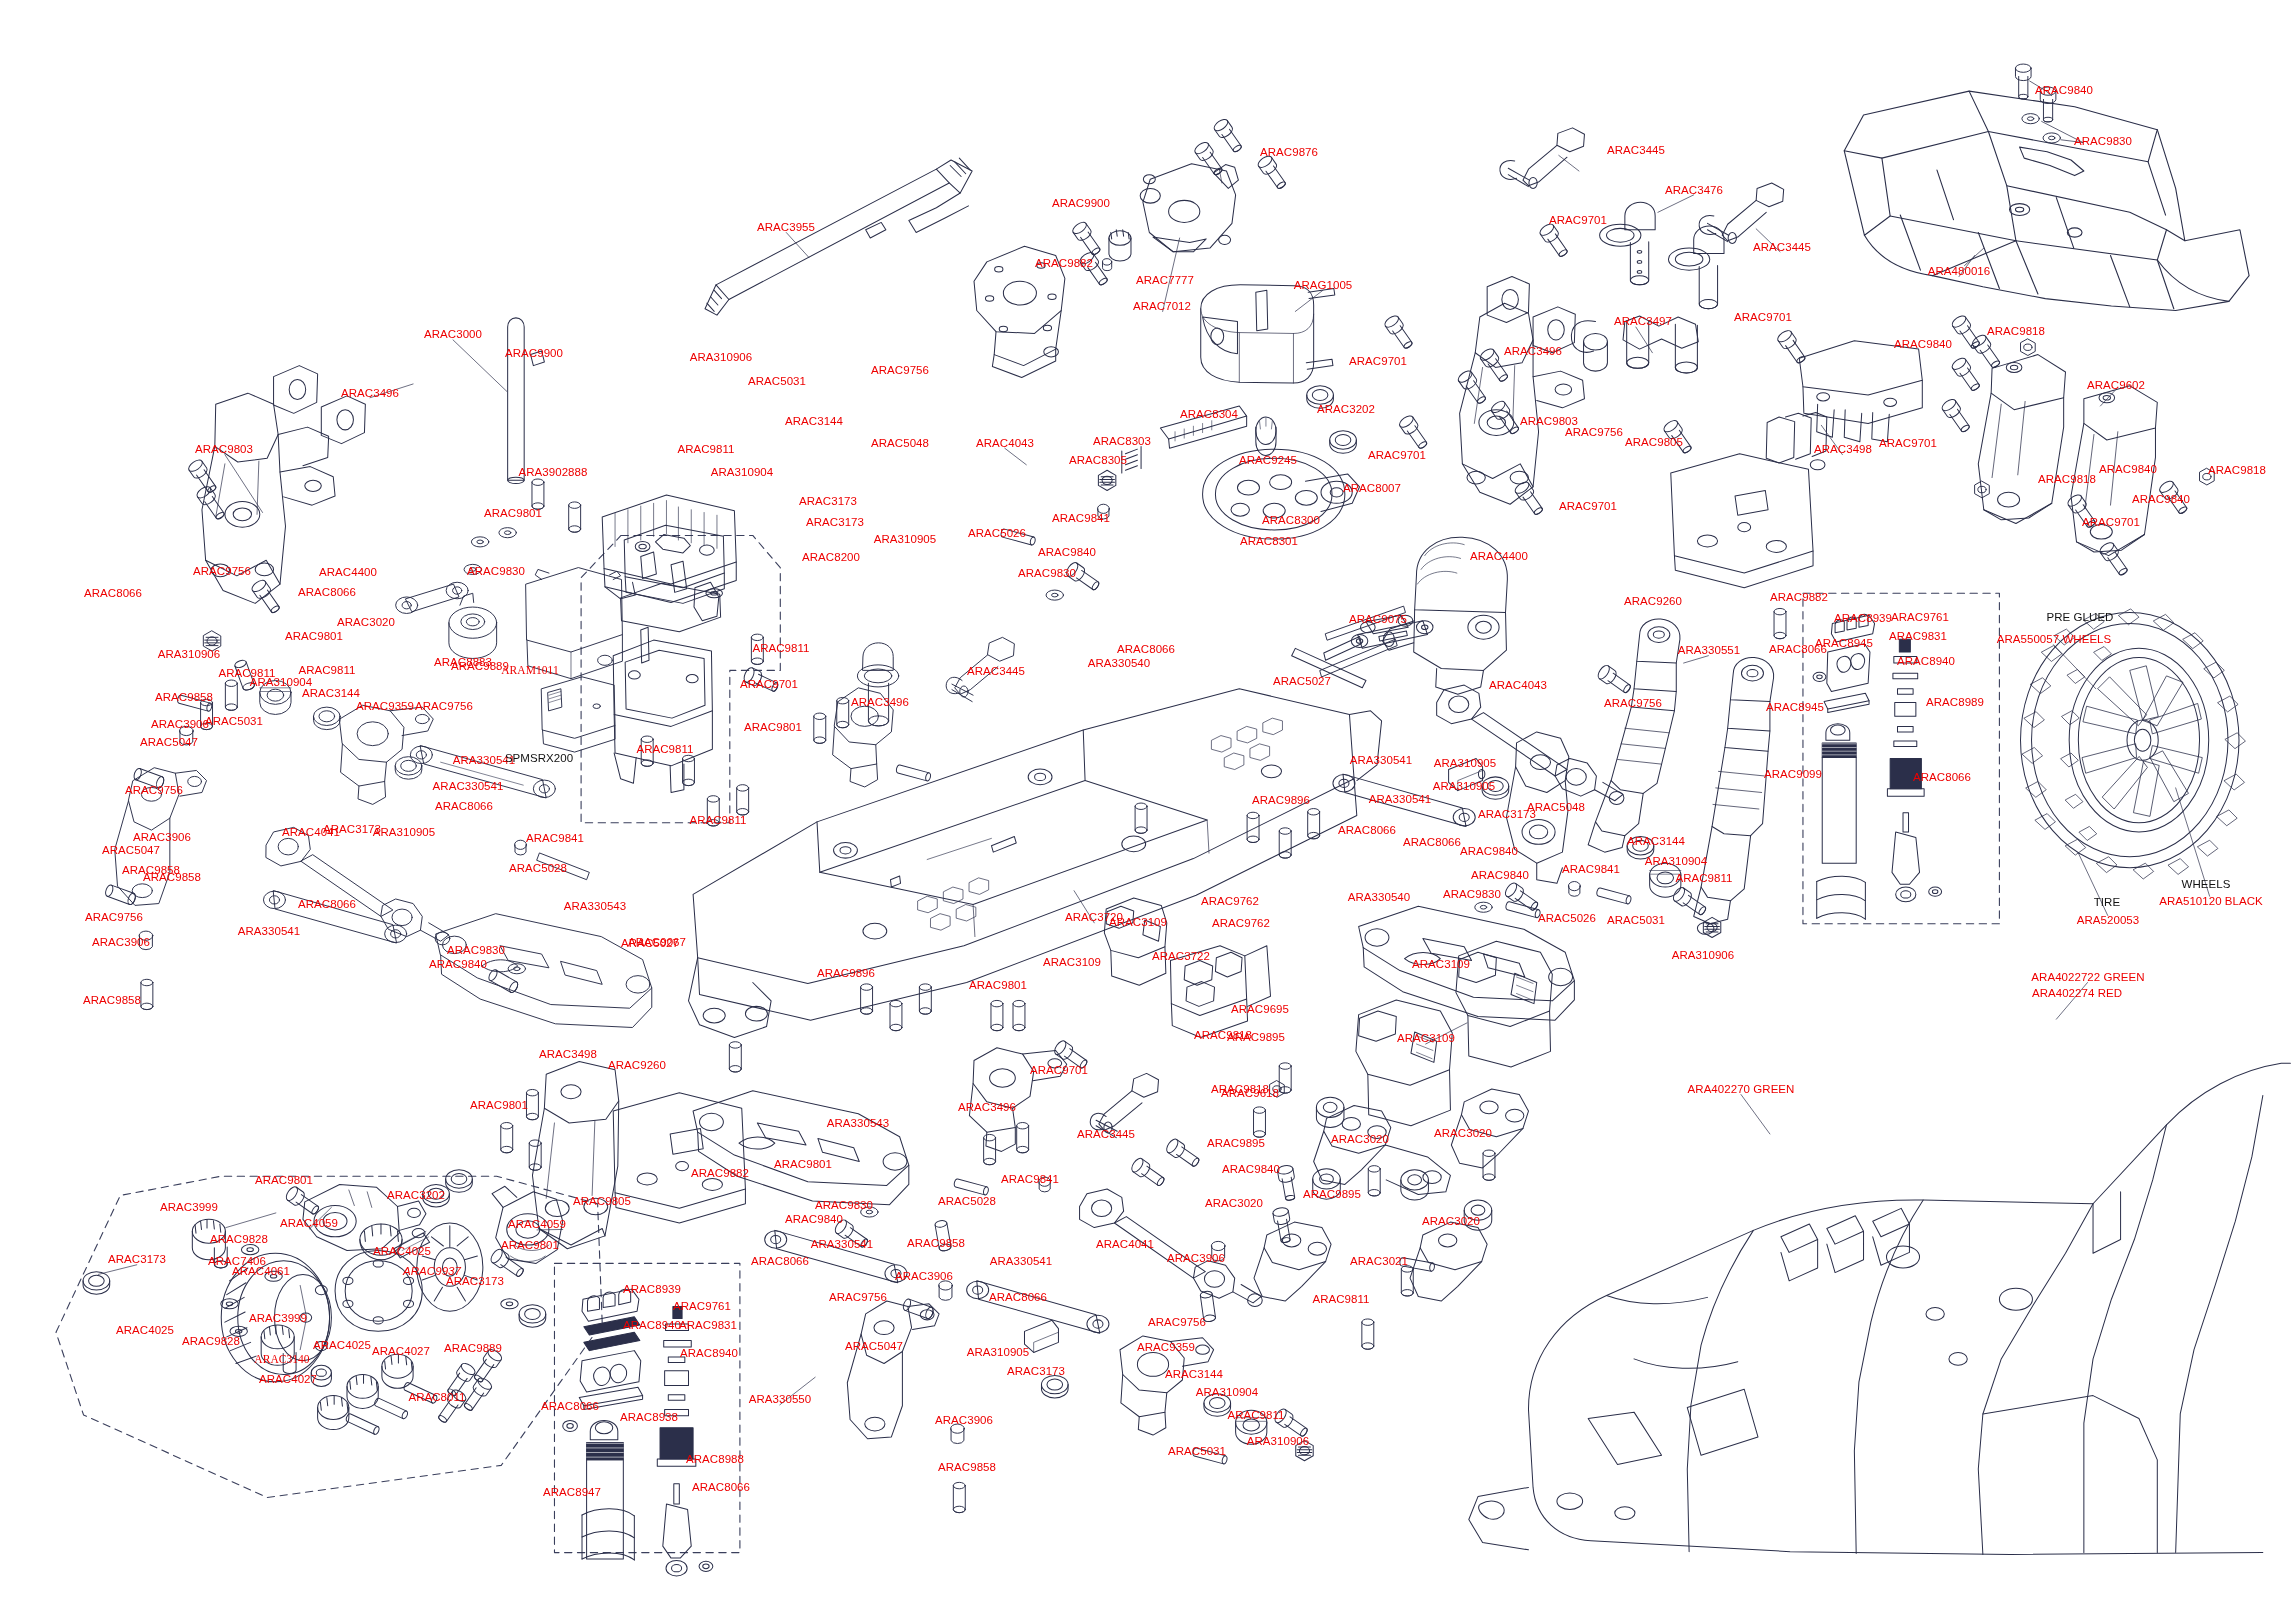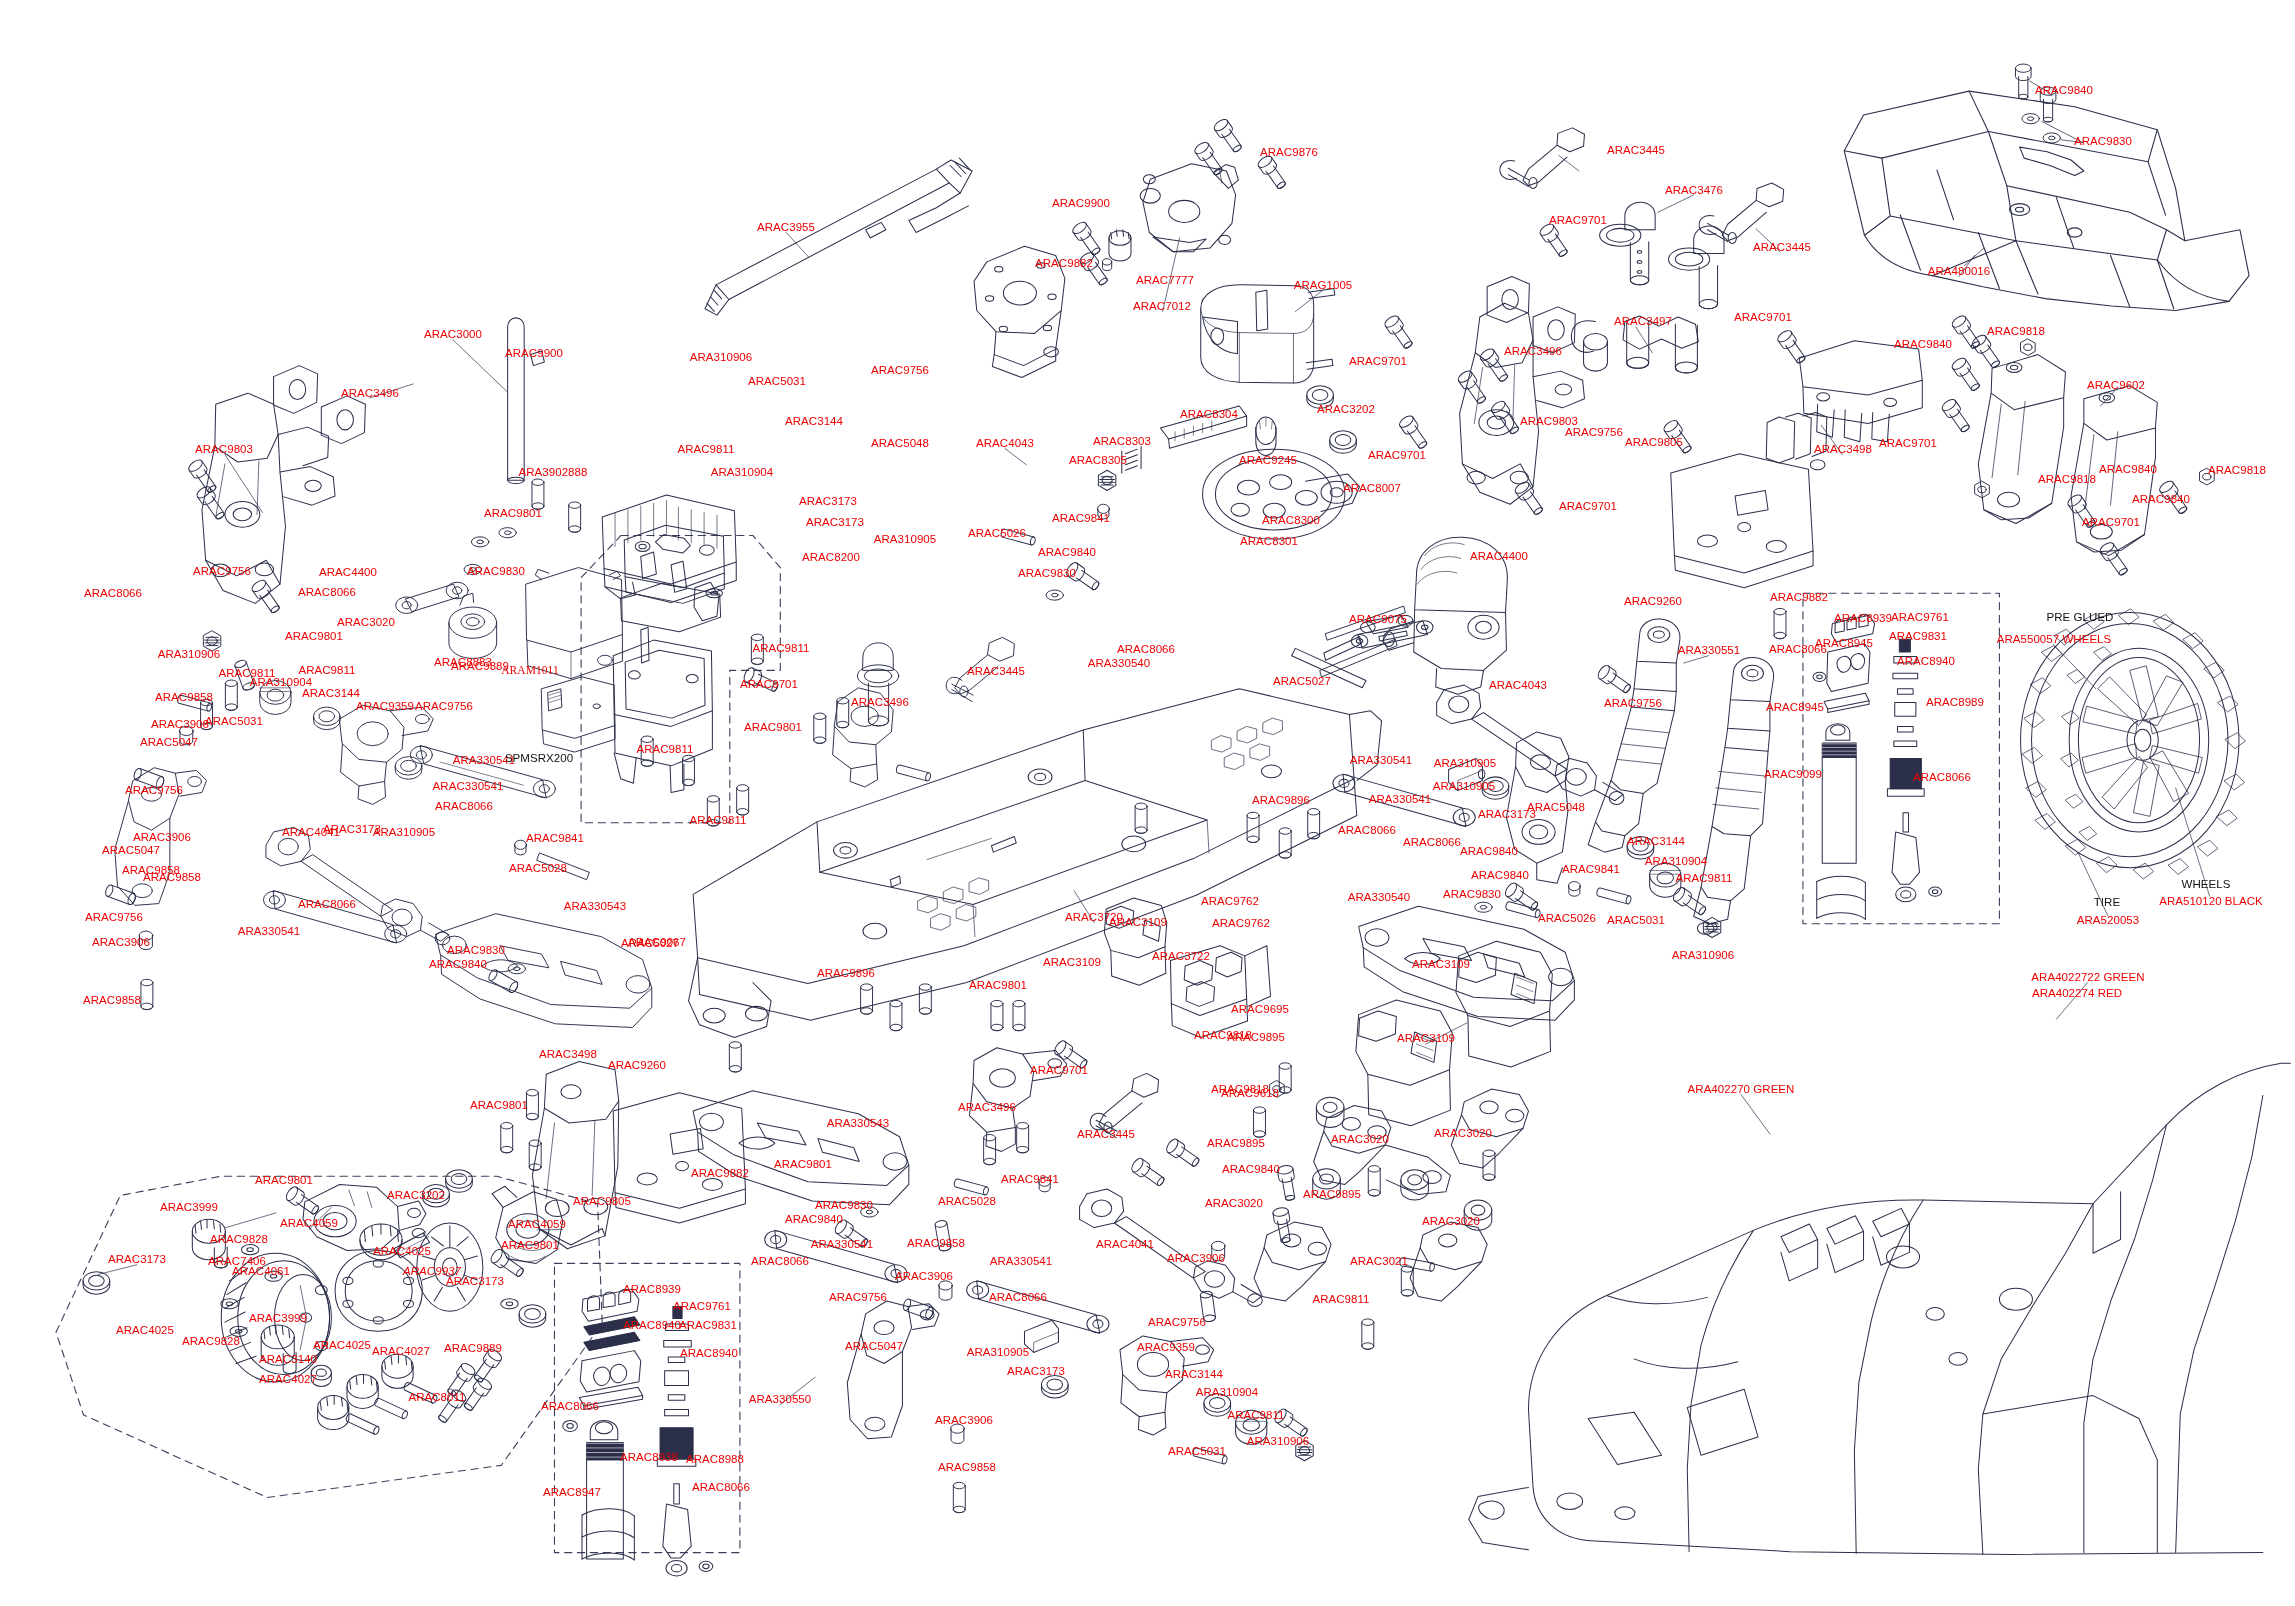--- a/index.html
+++ b/index.html
@@ -1413,42 +1413,42 @@
       <div class="lbl" style="left: 1197px; top: 1451px;">ARAC5031</div>
       <div class="lbl" style="left: 964px; top: 1420px;">ARAC3906</div>
       <div class="lbl" style="left: 967px; top: 1467px;">ARAC9858</div>
       <div class="lbl" style="left: 780px; top: 1399px;">ARA330550</div>
       <div class="lbl" style="left: 652px; top: 1289px;">ARAC8939</div>
       <div class="lbl" style="left: 702px; top: 1306px;">ARAC9761</div>
       <div class="lbl" style="left: 652px; top: 1325px;">ARAC8940</div>
       <div class="lbl" style="left: 708px; top: 1325px;">ARAC9831</div>
       <div class="lbl" style="left: 709px; top: 1353px;">ARAC8940</div>
       <div class="lbl" style="left: 570px; top: 1406px;">ARAC8066</div>
-      <div class="lbl" style="left: 649px; top: 1417px; margin-top: 40px;">ARAC8938</div>
+      <div class="lbl" style="left: 649px; top: 1417px;">ARAC8938</div>
       <div class="lbl" style="left: 715px; top: 1459px;">ARAC8988</div>
       <div class="lbl" style="left: 721px; top: 1487px;">ARAC8066</div>
       <div class="lbl" style="left: 572px; top: 1492px;">ARAC8947</div>
       <div class="lbl" style="left: 137px; top: 1259px;">ARAC3173</div>
       <div class="lbl" style="left: 189px; top: 1207px;">ARAC3999</div>
       <div class="lbl" style="left: 239px; top: 1239px;">ARAC9828</div>
       <div class="lbl" style="left: 309px; top: 1223px;">ARAC4059</div>
       <div class="lbl" style="left: 284px; top: 1180px;">ARAC9801</div>
       <div class="lbl" style="left: 416px; top: 1195px;">ARAC3202</div>
       <div class="lbl" style="left: 402px; top: 1251px;">ARAC4025</div>
       <div class="lbl" style="left: 537px; top: 1224px;">ARAC4059</div>
       <div class="lbl" style="left: 530px; top: 1245px;">ARAC9801</div>
       <div class="lbl" style="left: 237px; top: 1261px;">ARAC7406</div>
       <div class="lbl" style="left: 261px; top: 1271px;">ARAC4061</div>
       <div class="lbl" style="left: 432px; top: 1271px; font-style: italic;">ARAC9937</div>
       <div class="lbl" style="left: 475px; top: 1281px;">ARAC3173</div>
       <div class="lbl" style="left: 145px; top: 1330px;">ARAC4025</div>
       <div class="lbl" style="left: 211px; top: 1341px;">ARAC9828</div>
       <div class="lbl" style="left: 278px; top: 1318px;">ARAC3999</div>
       <div class="lbl" style="left: 342px; top: 1345px;">ARAC4025</div>
-      <div class="lbl" style="left: 288px; top: 1359px;">ARAC3140</div>
+      <div class="lbl" style="left: 282px; top: 1359px; font-family: Liberation Serif, serif;">ARAC3140</div>
       <div class="lbl" style="left: 401px; top: 1351px;">ARAC4027</div>
       <div class="lbl" style="left: 288px; top: 1379px;">ARAC4027</div>
       <div class="lbl" style="left: 473px; top: 1348px;">ARAC9889</div>
       <div class="lbl" style="left: 437px; top: 1397px;">ARAC8011</div>
       <div class="lbl" style="left: 151px; top: 870px;">ARAC9858</div>
       <div class="lbl" style="left: 2088px; top: 977px;">ARA4022722 GREEN</div>
       <div class="lbl" style="left: 2077px; top: 993px;">ARA402274 RED</div>
       <div class="lbl" style="left: 1741px; top: 1089px;">ARA402270 GREEN</div>
       <div class="lbl" style="left: 1250px; top: 1093px;">ARAC9618</div>
       <div class="lbl" style="left: 1241px; top: 923px;">ARAC9762</div>

